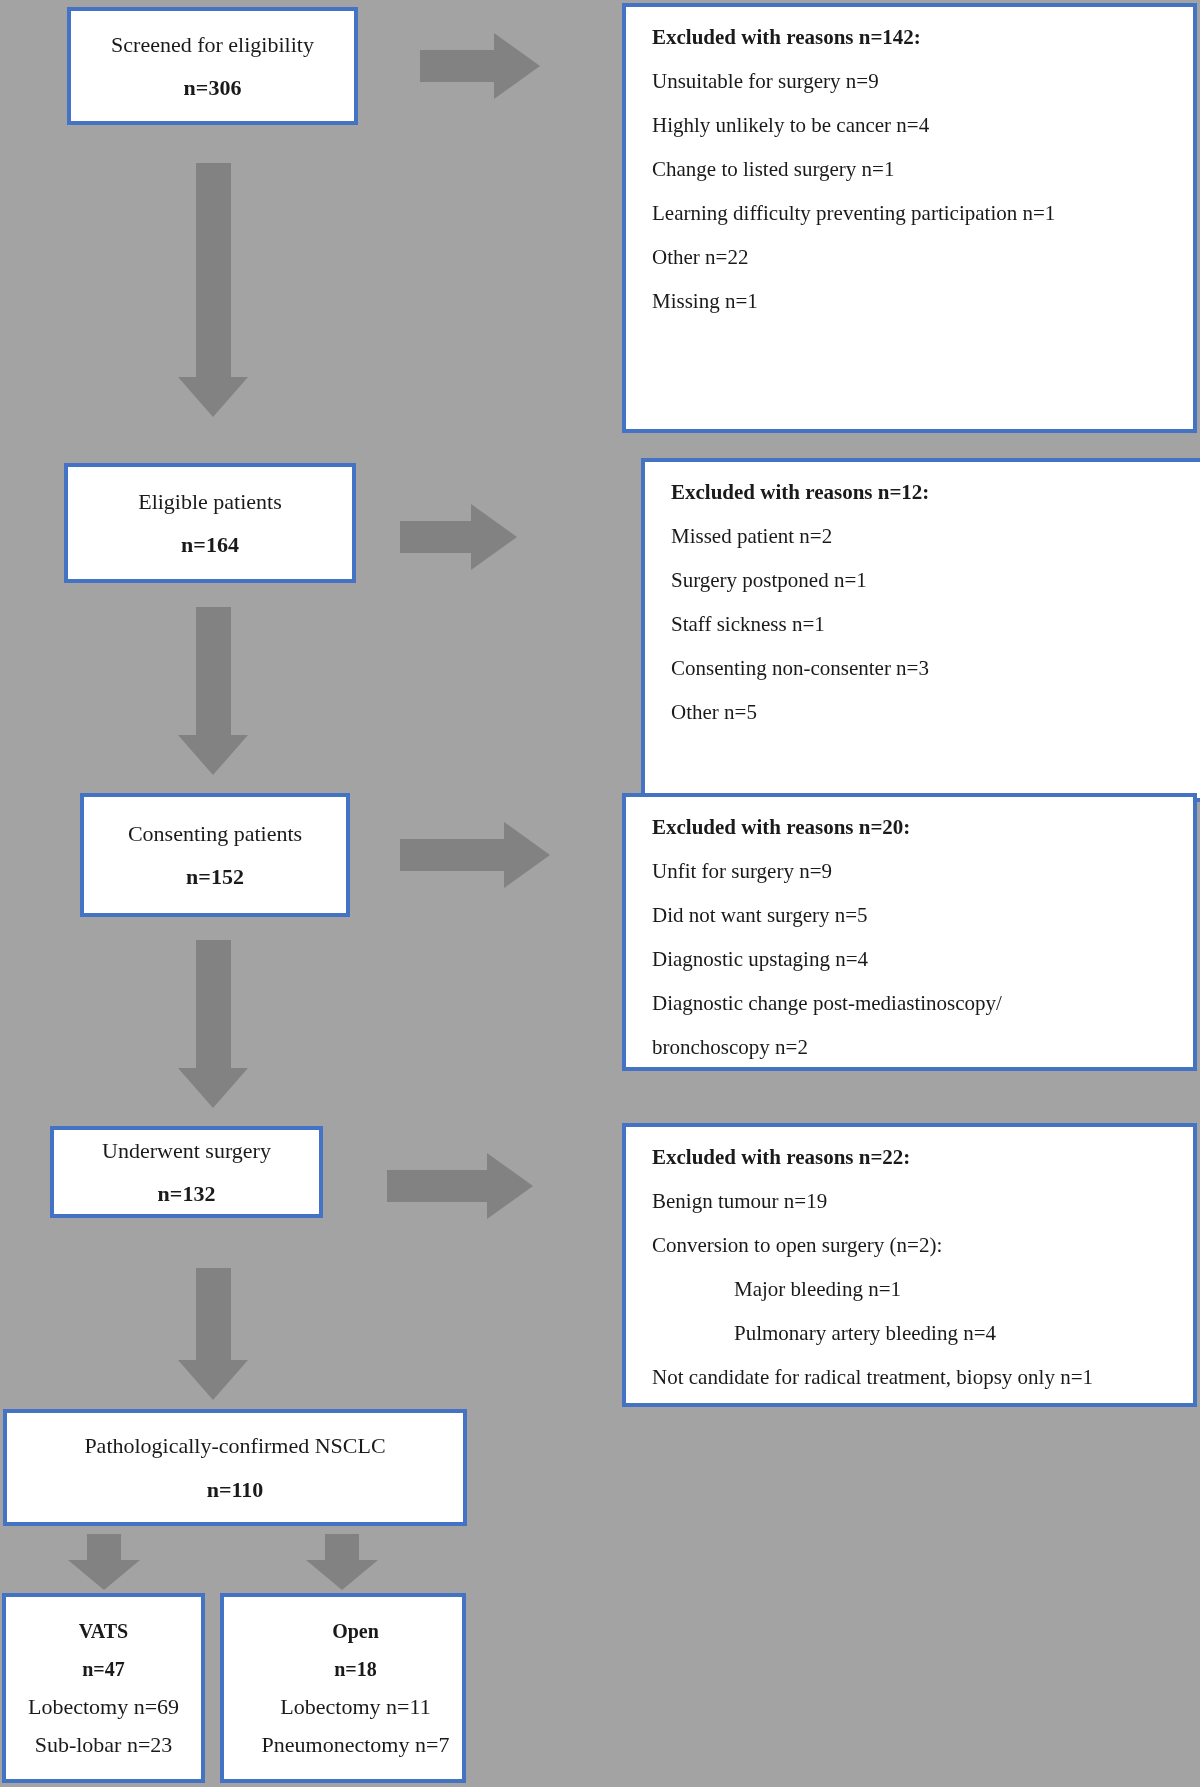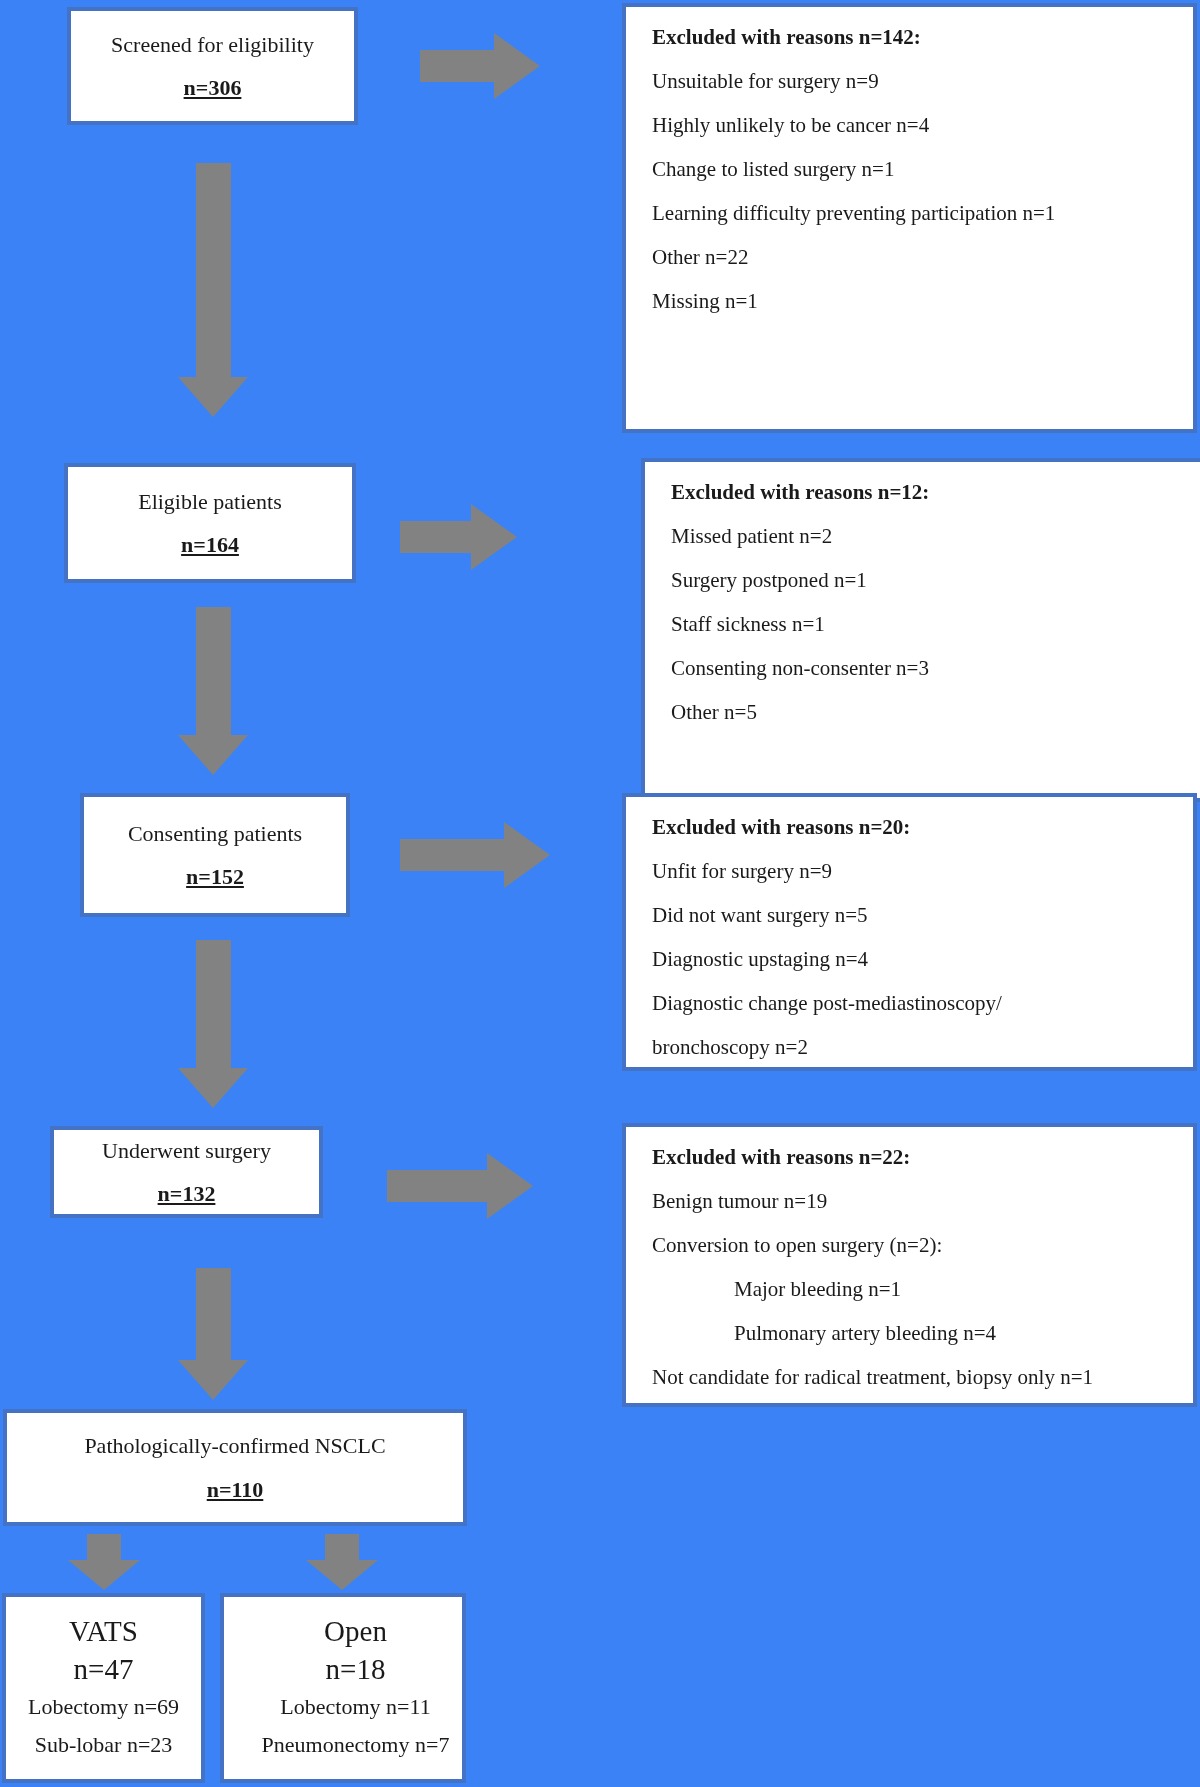--- a/index.html
+++ b/index.html
@@ -10,60 +10,60 @@
   *{margin:0;padding:0;box-sizing:border-box;}
   body{
     background:#ffffff;
     font-family:"Liberation Serif","DejaVu Serif",serif;
     color:var(--ink);
   }
   .diagram{
     position:relative;
     width:1200px;
     height:1787px;
-    background:#3b82f6;
+    background:#a3a3a3;
     overflow:hidden;
   }
   .box{
     position:absolute;
     border:4px solid var(--blue);
     background:#ffffff;
   }
   
   .main-box{
     display:flex;
     flex-direction:column;
     align-items:center;
     justify-content:center;
     gap:18px;
     font-size:22px;
     text-align:center;
     line-height:1.15;
   }
-  .main-box .n{font-weight:bold;text-decoration:underline;}
+  .main-box .n{font-weight:bold;}
   
   .excl-box{
     font-size:21px;
     line-height:44px;
     padding:8px 16px 6px 26px;
   }
   .excl-title{font-weight:bold;}
   .excl-item.indent{padding-left:82px;}
   
   .outcome-box{
     display:flex;
     flex-direction:column;
     align-items:center;
     justify-content:center;
     font-size:22px;
     line-height:38px;
     text-align:center;
   }
   .outcome-box .title,
-  .outcome-box .n{font-weight:normal;font-size:29px;}
+  .outcome-box .n{font-weight:bold;font-size:20px;}
   
   .varrow{position:absolute;width:70px;}
   .varrow .vshaft{position:absolute;left:18px;top:0;width:35px;bottom:40px;background:var(--gray);}
   .varrow .vhead{position:absolute;left:0;bottom:0;width:0;height:0;
     border-left:35px solid transparent;border-right:35px solid transparent;
     border-top:40px solid var(--gray);}
   .varrow.small{width:72px;}
   .varrow.small .vshaft{left:19px;width:34px;bottom:30px;}
   .varrow.small .vhead{border-left:36px solid transparent;border-right:36px solid transparent;
     border-top:30px solid var(--gray);}

